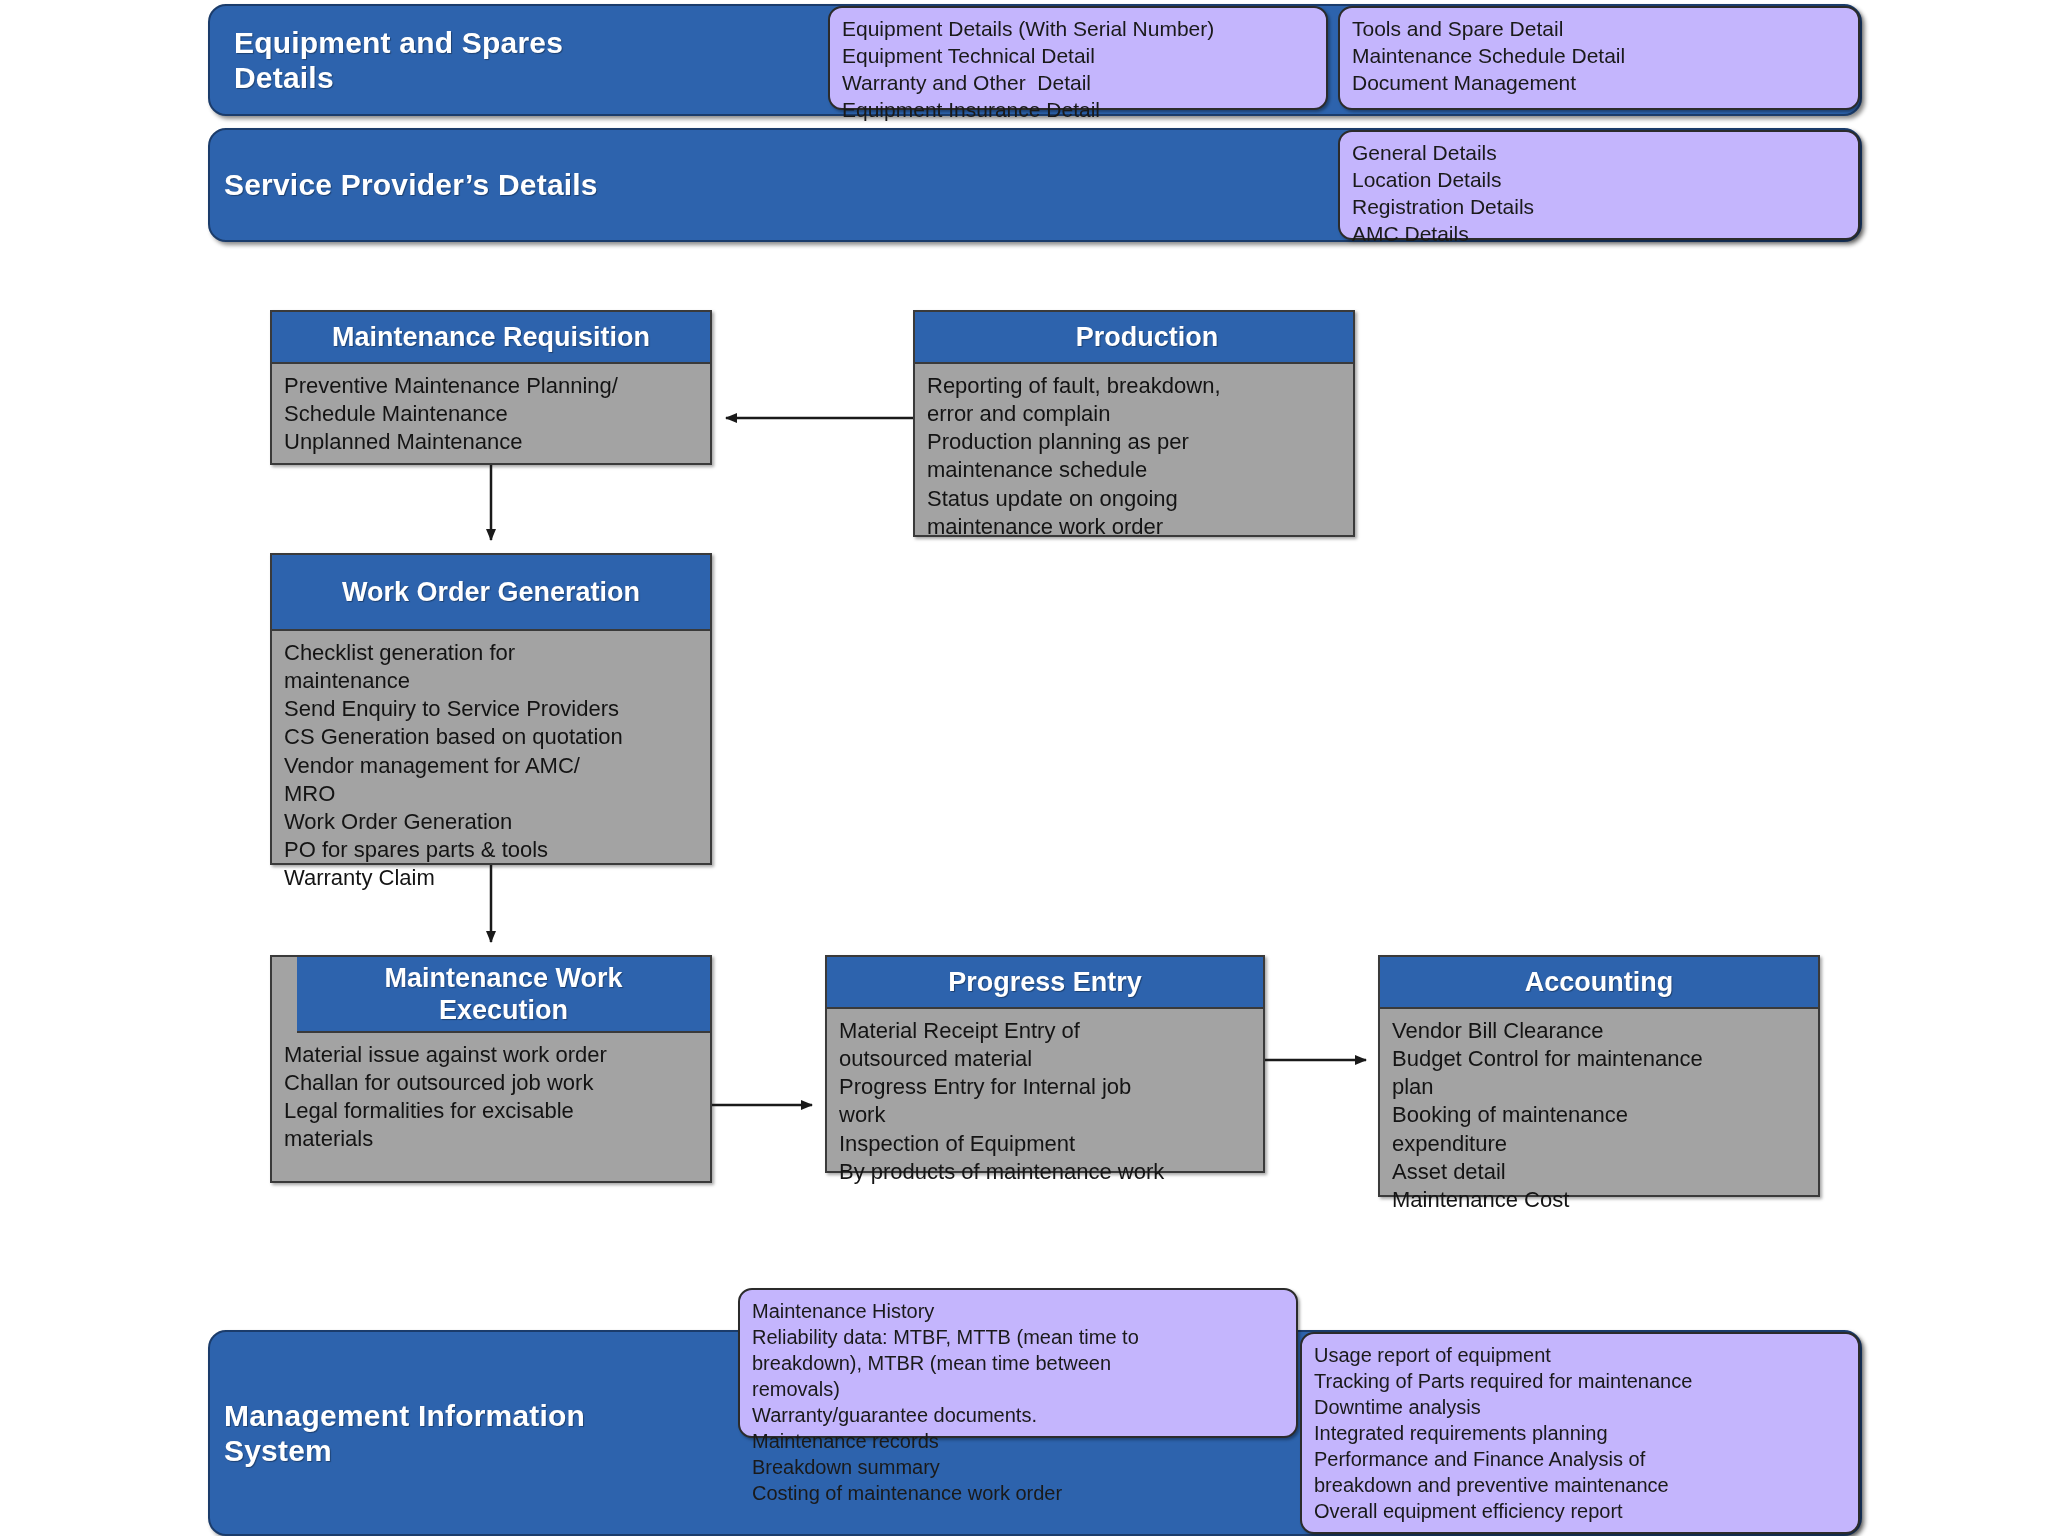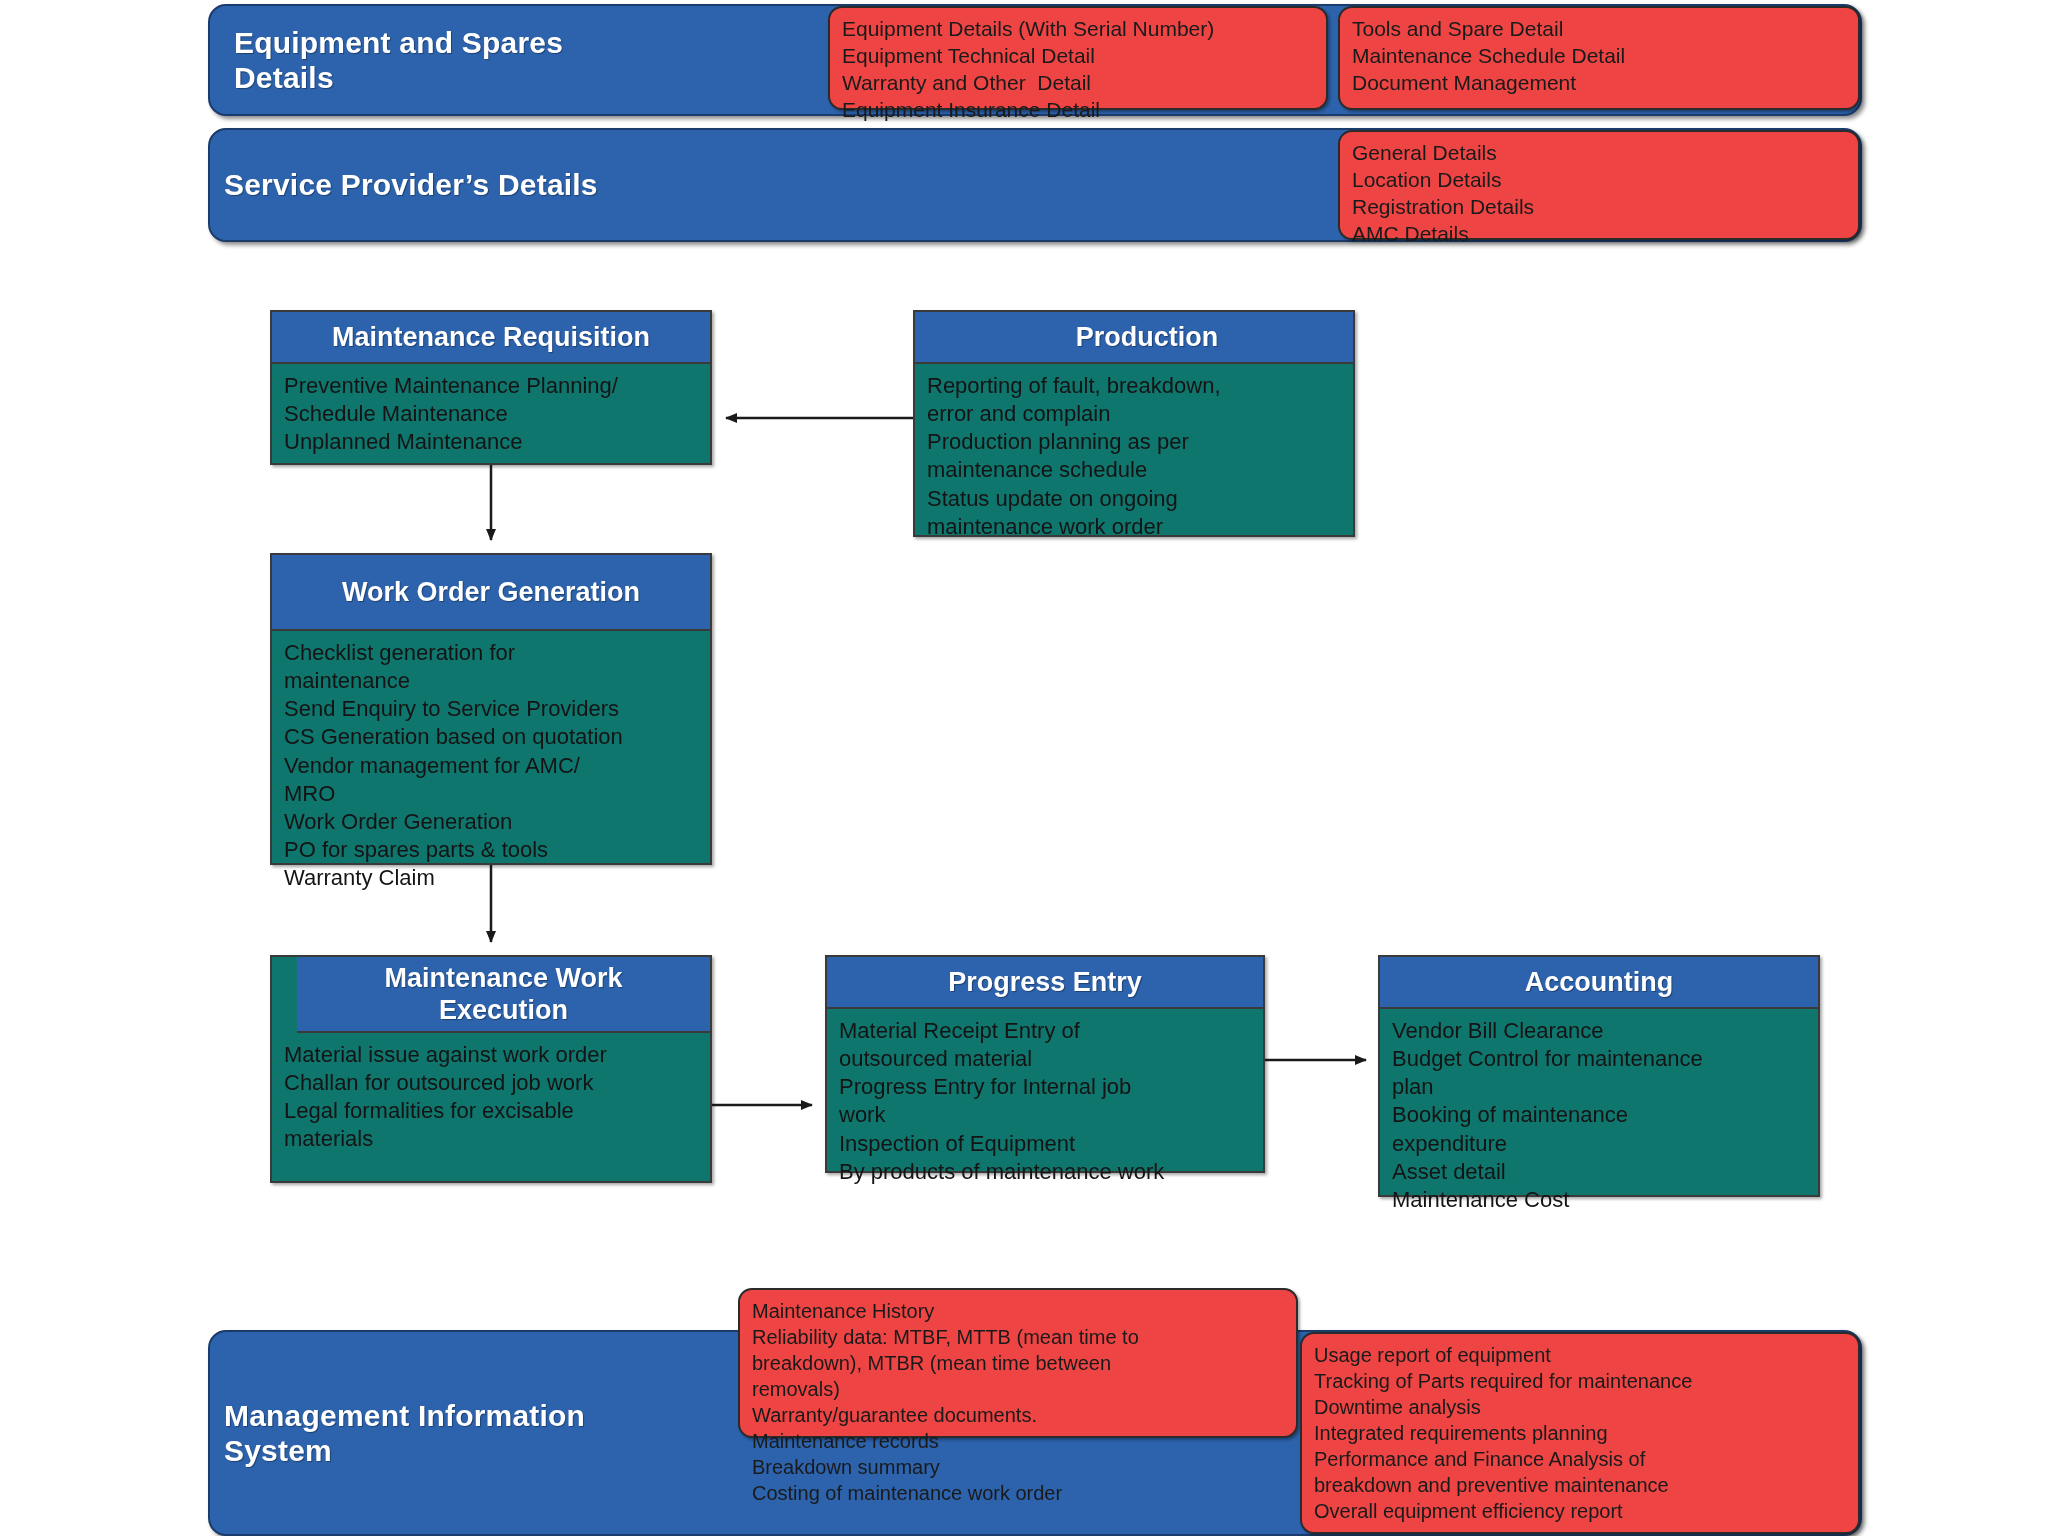--- a/index.html
+++ b/index.html
@@ -41,37 +41,37 @@
     align-items: center;
     padding-left: 14px;
     letter-spacing: 0.2px;
     text-shadow: 1px 1px 1px rgba(0,0,0,0.35);
     flex: 0 0 auto;
     white-space: pre-line;
   }
   .panel {
     position: absolute;
     box-sizing: border-box;
-    background: #ef4444;
+    background: #c4b5fd;
     border: 2px solid #2b2b2b;
     border-radius: 14px;
     padding: 8px 10px 6px 12px;
     font-size: 21px;
     line-height: 1.28;
     color: #1a1a1a;
     box-shadow: 2px 2px 3px rgba(0,0,0,0.35);
   }
   .panel .line { white-space: pre; }
 
   
   .flowbox {
     position: absolute;
     box-sizing: border-box;
     border: 2px solid #3a3a3a;
-    background: #0f766e;
+    background: #a3a3a3;
     box-shadow: 2px 2px 3px rgba(0,0,0,0.35);
   }
   .flowbox .fb-head {
     background: #2d63ad;
     color: #ffffff;
     font-weight: bold;
     font-size: 27px;
     line-height: 1.2;
     text-align: center;
     padding: 8px 6px 8px 6px;

